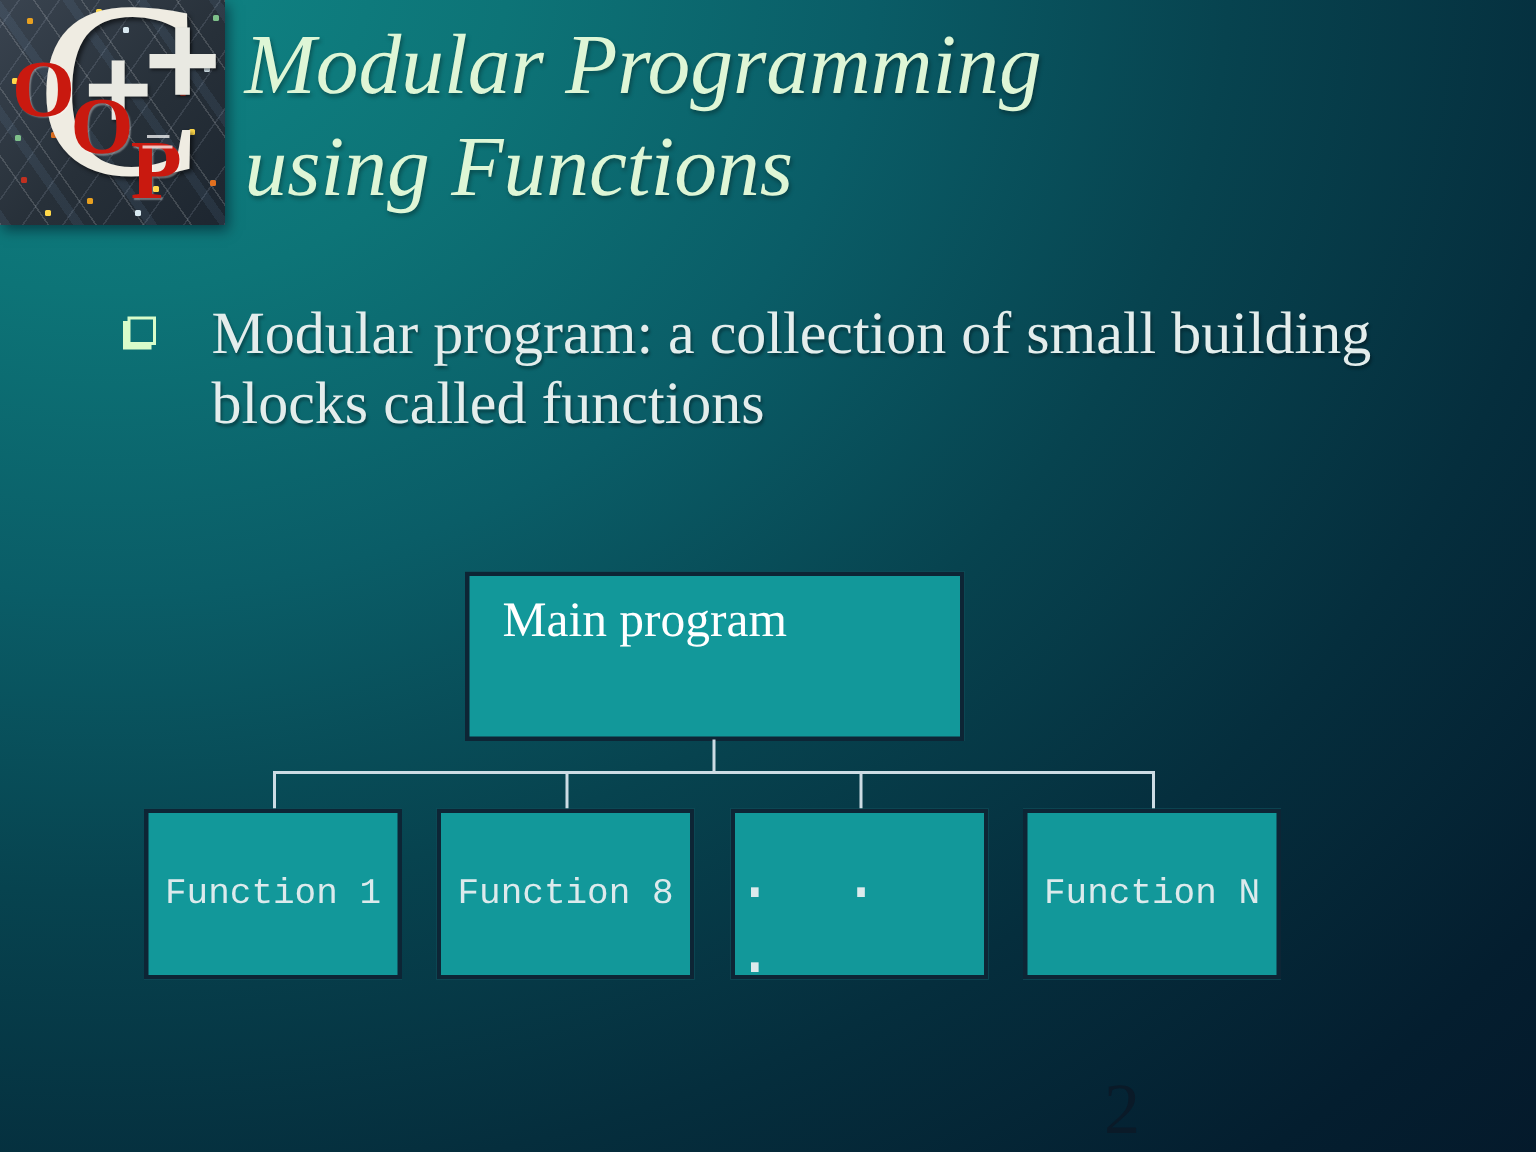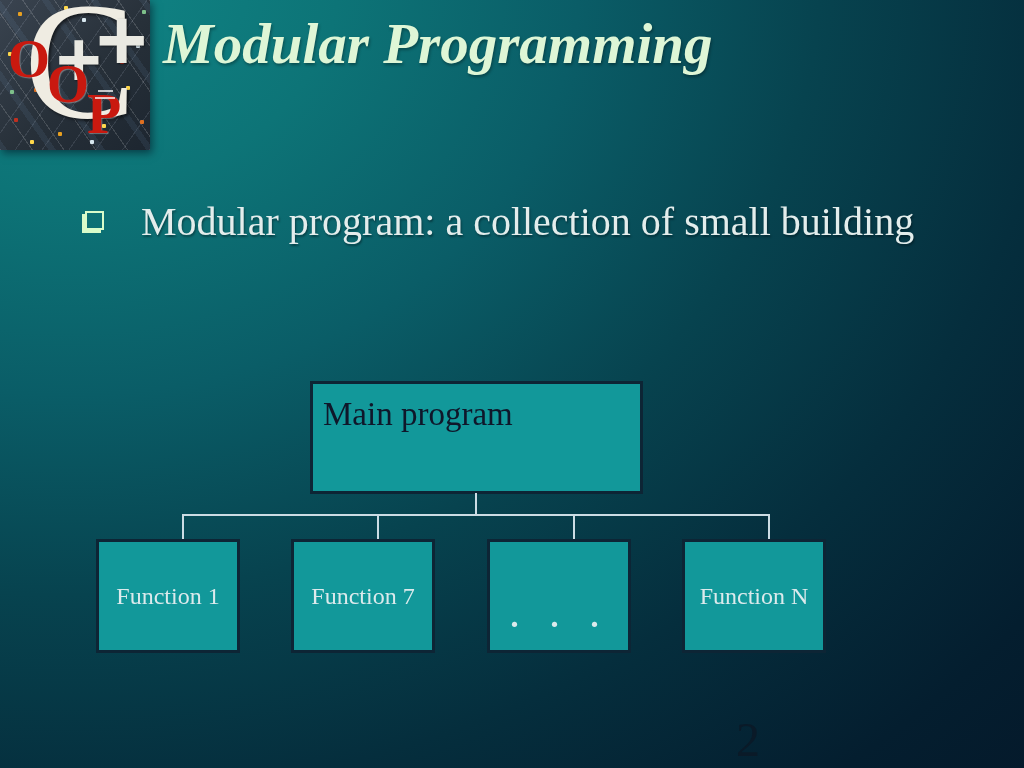--- a/index.html
+++ b/index.html
@@ -60,21 +60,21 @@
   .logo .oop-1{left:8px;top:32px;font-size:54px;}
   .logo .oop-2{left:47px;top:57px;font-size:54px;}
   .logo .oop-3{left:87px;top:86px;font-size:56px;}
   .logo .tiny-mark{position:absolute;height:2px;background:rgba(255,255,255,0.72);}
   .logo .tm1{left:98px;top:90px;width:15px;}
   .logo .tm2{left:95px;top:97px;width:20px;}
 
   
   .title{
     position:absolute;left:163px;top:10px;width:840px;margin:0;
-    font-family:"Liberation Serif",serif;font-style:italic;font-weight:700;
+    font-family:"Liberation Serif",serif;font-style:italic;font-weight:400;
     font-size:57px;line-height:68px;color:#def6d6;
     text-shadow:1px 2px 3px rgba(0,10,10,0.35);
   }
   .title span{display:block;white-space:nowrap;}
 
   
   .bullet-row{position:absolute;left:85px;top:198px;}
   .bullet-sq{
     position:absolute;left:0;top:13px;width:15px;height:15px;
     border:2px solid #d9fcca;
@@ -87,26 +87,26 @@
   }
   .bullet-text span{display:block;white-space:nowrap;margin-left:16px;}
 
   
   .box{
     position:absolute;box-sizing:border-box;
     background:#12989a;border:3px solid #0d2535;
   }
   .main-box{left:310px;top:381px;width:333px;height:113px;
     font-family:"Liberation Serif",serif;font-size:33px;line-height:40px;
-    color:#0f172a;padding:10px 0 0 10px;}
+    color:#ffffff;padding:10px 0 0 22px;}
   .main-box .line2{padding-left:45px;}
   .child-box{
-    top:539px;width:144px;height:114px;
+    top:539px;width:172px;height:114px;
     display:flex;align-items:center;justify-content:center;
-    font-family:Liberation Serif, serif;font-size:24px;color:#dceaec;
+    font-family:Liberation Mono, monospace;font-size:24px;color:#dceaec;
   }
   .child-1{left:96px;} .child-2{left:291px;} .child-3{left:487px;} .child-4{left:682px;justify-content:center;}
   .child-3{font-size:44px;letter-spacing:9px;}
   .child-3 .lbl{transform:translateY(16px);}
   .conn{position:absolute;background:#ccdce4;}
   .conn-trunk{left:475px;top:493px;width:2px;height:22px;}
   .conn-h{left:182px;top:514px;width:588px;height:2px;}
   .conn-stub{top:516px;width:2px;height:24px;}
   .stub-1{left:182px;} .stub-2{left:377px;} .stub-3{left:573px;} .stub-4{left:768px;}
 
@@ -128,47 +128,49 @@
     <span class="plus plus-2">+</span>
     <span class="oop oop-1">O</span>
     <span class="oop oop-2">O</span>
     <span class="oop oop-3">P</span>
     <span class="tiny-mark tm1"></span>
     <span class="tiny-mark tm2"></span>
   </div>
 
   <h1 class="title">
     <span>Modular Programming</span>
+    <span>using Functions</span>
   </h1>
 
   <div class="bullet-row">
     <span class="bullet-sq"></span>
     <div class="bullet-text">
       <span>Modular program: a collection of small building</span>
+      <span>blocks called functions</span>
     </div>
   </div>
 
   <div>
 
     <div class="box main-box">
       <div class="line1">Main program</div>
     </div>
 
     <div class="conn conn-trunk"></div>
     <div class="conn conn-h"></div>
     <div class="conn conn-stub stub-1"></div>
     <div class="conn conn-stub stub-2"></div>
     <div class="conn conn-stub stub-3"></div>
     <div class="conn conn-stub stub-4"></div>
 
     <div class="box child-box child-1">
       <span class="lbl">Function 1</span>
     </div>
     <div class="box child-box child-2">
-      <span class="lbl">Function 7</span>
+      <span class="lbl">Function 8</span>
     </div>
     <div class="box child-box child-3">
       <span class="lbl">. . .</span>
     </div>
     <div class="box child-box child-4">
       <span class="lbl">Function N</span>
     </div>
 
   </div>
 

